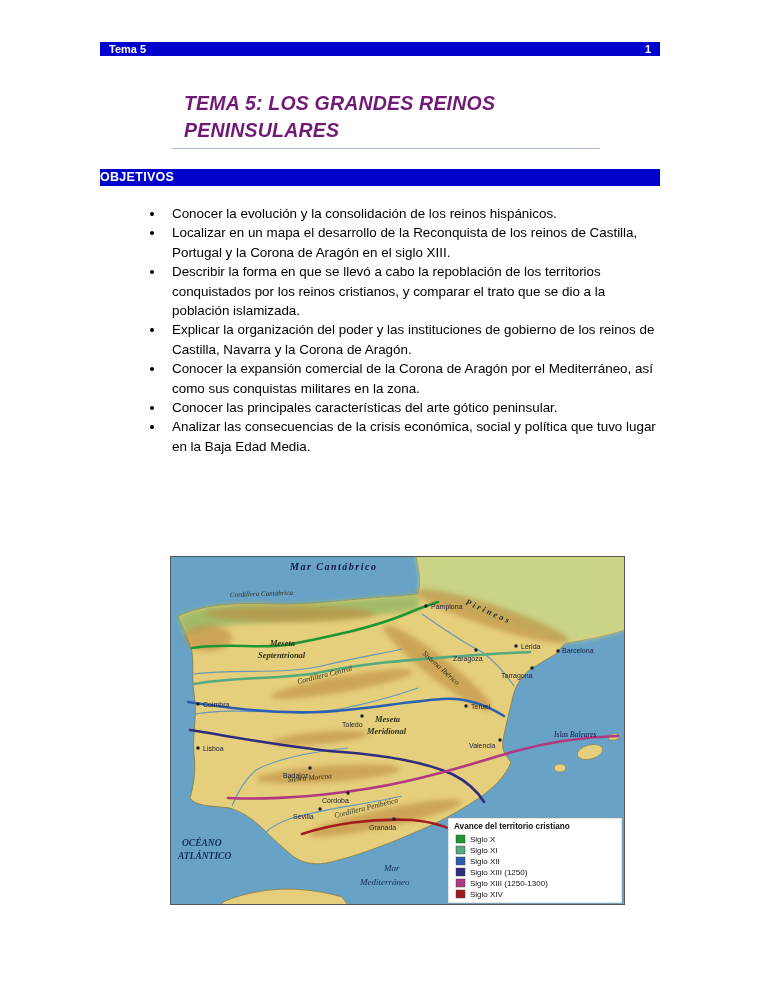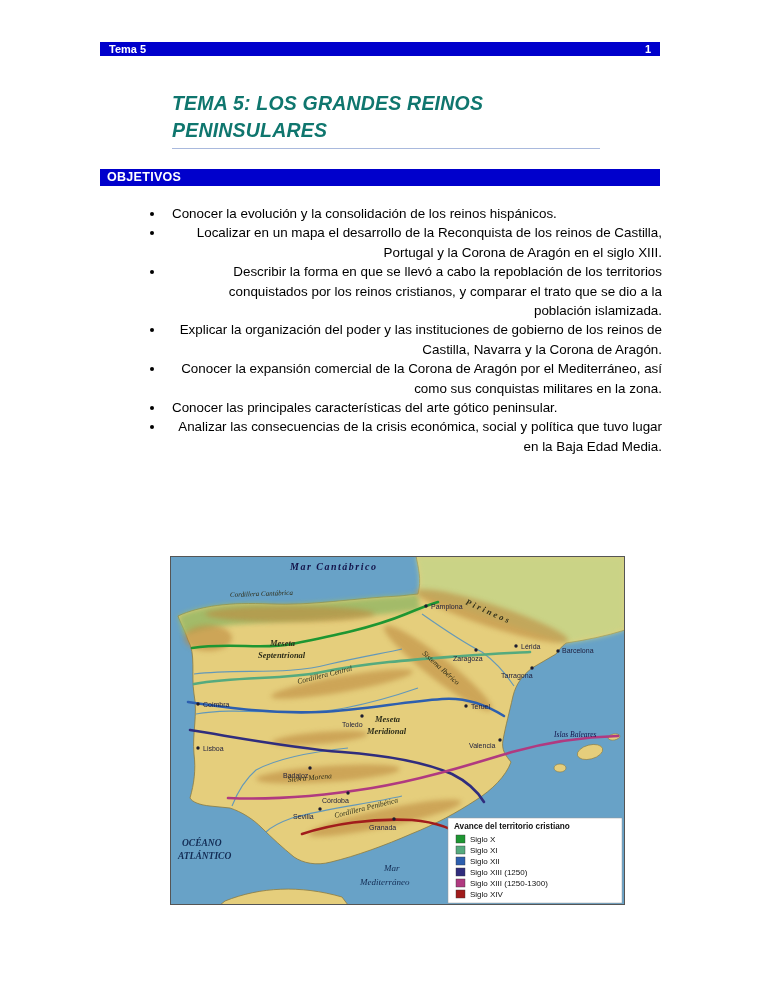--- a/index.html
+++ b/index.html
@@ -7,37 +7,37 @@
   .page {
     position:relative; width:768px; height:994px; background:#ffffff;
     font-family:"Liberation Sans", sans-serif; overflow:hidden; margin:0 auto;
   }
   .header-bar {
     position:absolute; left:100px; top:42px; width:560px; height:14px;
     background:#0000cc; color:#fff; display:flex; justify-content:space-between;
     align-items:center; padding:0 9px; font-size:11px; font-weight:bold;
   }
   .doc-title {
-    position:absolute; left:172px; top:90px; width:400px;
-    color:#0f766e; font-size:19.5px; font-weight:bold; font-style:italic;
+    position:absolute; left:184px; top:90px; width:400px;
+    color:#701a75; font-size:19.5px; font-weight:bold; font-style:italic;
     line-height:27px; letter-spacing:0.2px;
   }
   .title-rule {
     position:absolute; left:172px; top:148px; width:428px; height:1px;
     background:#a9b9dd;
   }
   .section-bar {
     position:absolute; left:100px; width:560px; height:17px;
     background:#0000cc; color:#fff; font-weight:bold; font-size:12.5px;
-    line-height:17px; padding-left:7px; letter-spacing:0.3px;
+    line-height:17px; letter-spacing:0.3px;
   }
   #objetivos-bar { top:169px; }
   #contenidos-bar { top:514px; }
   .bullets {
-    position:absolute; left:150px; top:204px; width:512px; list-style:none;text-align:right;
+    position:absolute; left:150px; top:204px; width:512px; list-style:none;
   }
   .bullets li {
     display:flex; font-size:13.4px; line-height:19.4px; color:#000;
   }
   .bullets .dot {
     width:4px; height:4px; background:#000; border-radius:50%;
     margin:8px 18px 0 0; flex:none;
   }
   .map-wrap { position:absolute; left:170px; top:556px; width:455px; height:446px; }
   .map-wrap svg { display:block; }

